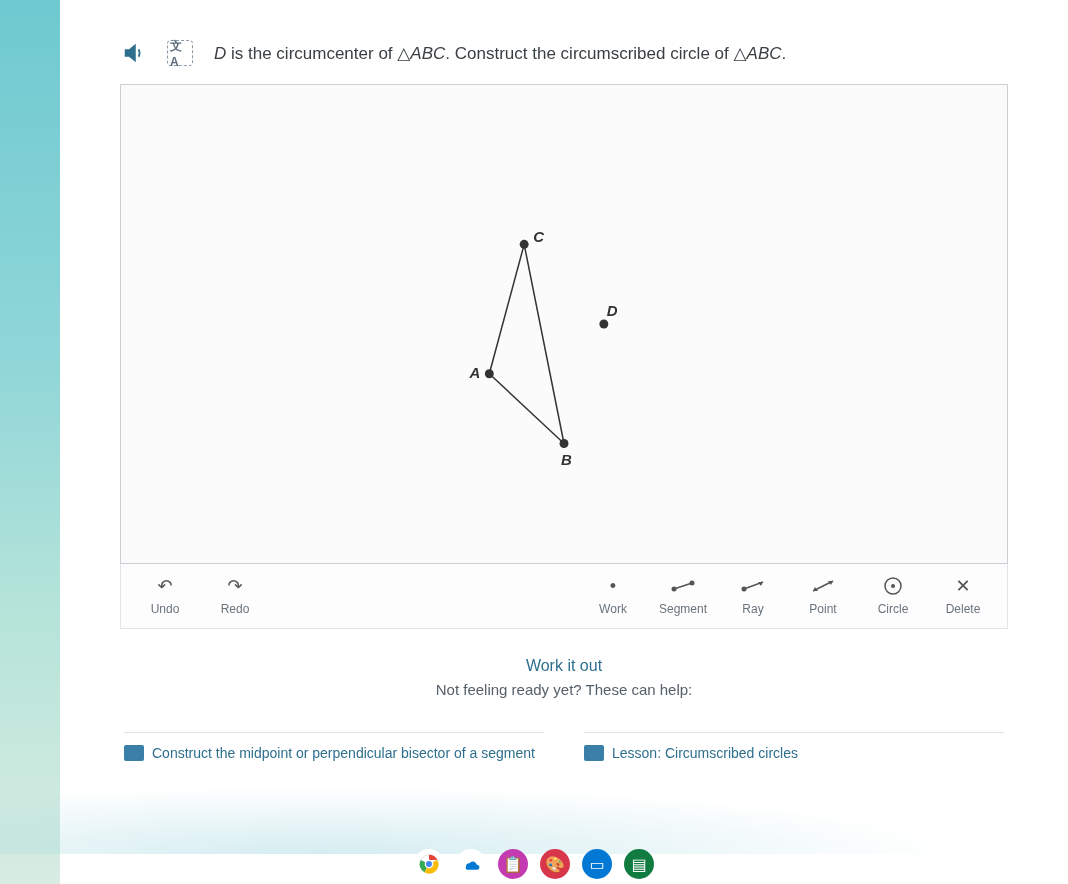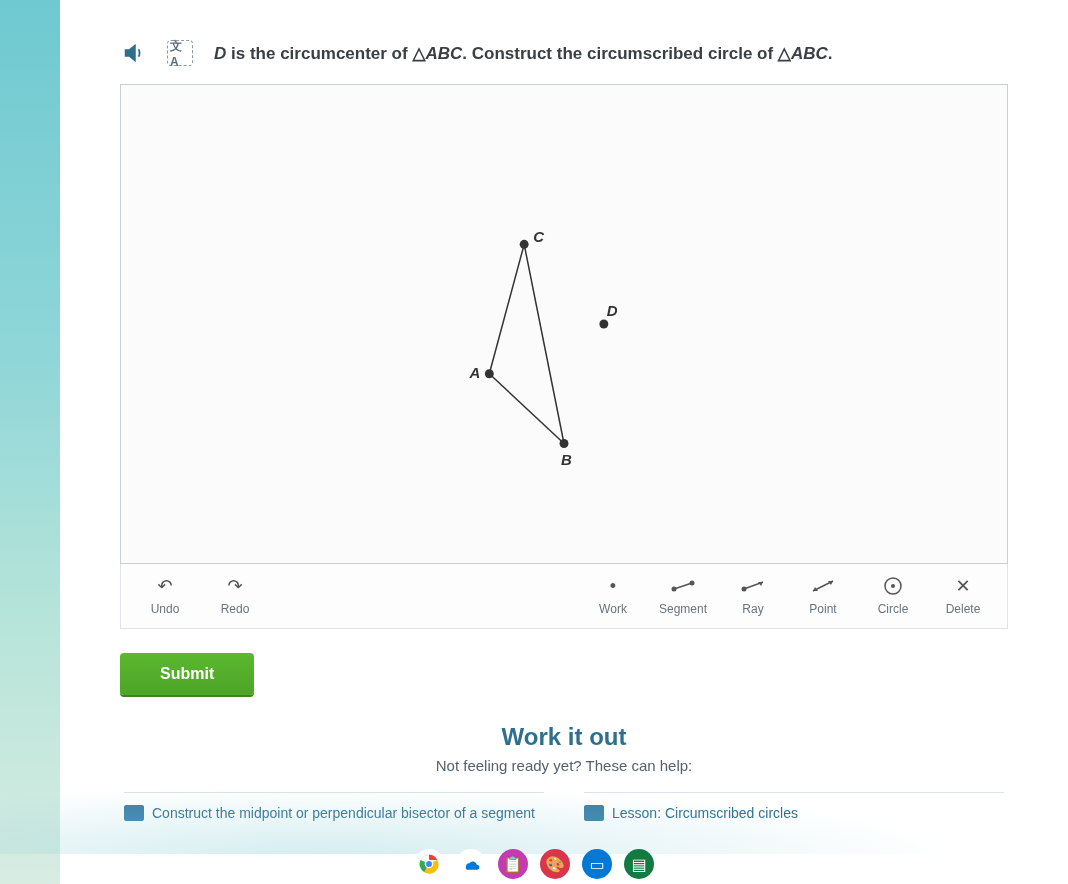--- a/index.html
+++ b/index.html
@@ -39,21 +39,21 @@
       border: 1.5px dashed #8a98a5;
       border-radius: 4px;
       font-size: 12px;
       font-weight: bold;
       padding: 1px 2px;
       color: #5b6b7a;
     }
     .question-text {
       font-size: 17px;
       color: #3a3f44;
-      font-weight: 700;
+      font-weight: 400;
     }
     .question-text .ital { font-style: italic; }
     .canvas-area {
       border: 1px solid #c9cfd4;
       height: 480px;
       position: relative;
       background: #fbfbfb;
       margin-bottom: 0;
     }
     .canvas-svg { width: 100%; height: 100%; }
@@ -99,28 +99,28 @@
       font-weight: bold;
       cursor: pointer;
       box-shadow: 0 2px 0 #3c821f;
     }
     .help-area {
       margin-top: 28px;
       text-align: center;
     }
     .help-title {
       color: #2e6f8e;
-      font-size: 24px;
-      font-weight: 700;
+      font-size: 16px;
+      font-weight: 400;
       margin-bottom: 6px;
     }
     .help-sub {
       color: #55606a;
       font-size: 15px;
-      margin-bottom: 18px;
+      margin-bottom: 34px;
     }
     .help-links {
       display: flex;
       gap: 40px;
       padding: 0 4px;
     }
     .help-link {
       display: flex;
       align-items: center;
       gap: 8px;
@@ -250,21 +250,20 @@
           </span>
         <span>Circle</span>
       </div>
       <div class="tool-btn">
         <span class="glyph">✕</span>
         <span>Delete</span>
       </div>
     </div>
   </div>
 
-  <button class="submit-btn">Submit</button>
 
   <div class="help-area">
     <div class="help-title">Work it out</div>
     <div class="help-sub">Not feeling ready yet? These can help:</div>
     <div class="help-links">
       <div class="help-link">
         <span class="hicon"></span>
         <span>Construct the midpoint or perpendicular bisector of a segment</span>
       </div>
       <div class="help-link">

